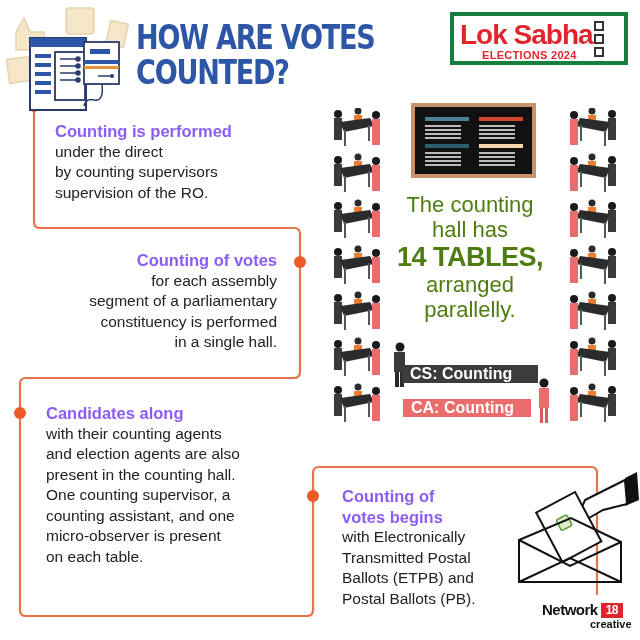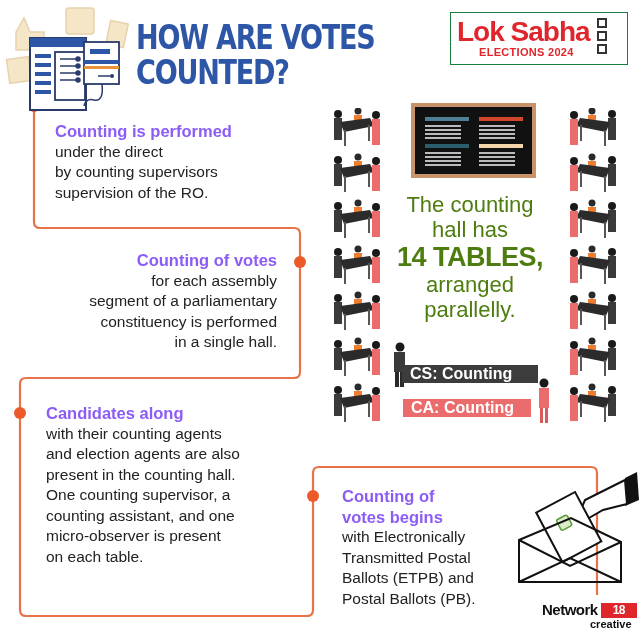--- a/index.html
+++ b/index.html
@@ -6,21 +6,21 @@
   html, body { width: 640px; height: 640px; background: #ffffff; overflow: hidden; }
   body { position: relative; font-family: "Liberation Sans", sans-serif; color: #1a1a1a; }
   .abs { position: absolute; }
   .title {
     left: 136px; top: 20px; width: 300px;
     font-family: "DejaVu Sans", sans-serif; font-weight: bold; font-size: 33px; line-height: 35px;
     color: #2d56a6; letter-spacing: -1.5px; transform: scaleX(0.82); transform-origin: left top;
   }
   .title span { display: block; }
   .logo-box {
-    left: 450px; top: 12px; width: 178px; height: 53px; border: 1px solid #15803d; background: #fff;
+    left: 450px; top: 12px; width: 178px; height: 53px; border: 4px solid #15803d; background: #fff;
   }
   .logo-main { position: absolute; left: 6px; top: 4px; font-size: 28px; font-weight: bold; color: #e0262d; letter-spacing: -1px; line-height: 30px; }
   .logo-sub { position: absolute; left: 28px; top: 33px; font-size: 11px; font-weight: bold; color: #e0262d; letter-spacing: 0.3px; }
   .logo-checks { position: absolute; right: 16px; top: 5px; width: 14px; }
   .logo-checks div { width: 10px; height: 10px; border: 2px solid #333; margin-bottom: 3px; }
   .block-text { font-size: 15.5px; line-height: 20.5px; color: #222; }
   .block-text b { display: block; font-weight: bold; color: #8b5cf6; font-size: 16.5px; }
   .right-align { text-align: right; }
   .board {
     left: 411px; top: 103px; width: 125px; height: 75px; background: #111; border: 4px solid #c8926a;
@@ -29,21 +29,21 @@
     left: 385px; top: 192px; width: 170px; text-align: center; font-size: 22px; line-height: 25px; color: #4d7c0f;
   }
   .hall-text .big { font-size: 27px; font-weight: bold; line-height: 30px; letter-spacing: -0.5px; }
   .tag {
     height: 18px; font-size: 16px; font-weight: bold; color: #fff; line-height: 18px; padding-left: 8px;
     font-family: "Liberation Sans", sans-serif; transform-origin: left center;
   }
   .tag-cs { left: 402px; top: 365px; width: 136px; background: #3c3c3c; }
   .tag-ca { left: 403px; top: 399px; width: 128px; background: #eb6c6c; }
   .network { left: 542px; top: 601px; font-size: 15px; font-weight: bold; color: #111; letter-spacing: -0.5px; }
-  .net18 { display: inline-block; background: #e0262d; color: #fff; font-size: 12px; padding: 0 12px; margin-left: 3px; line-height: 15px; vertical-align: 1px; }
+  .net18 { display: inline-block; background: #e0262d; color: #fff; font-size: 12px; padding: 0 5px; margin-left: 3px; line-height: 15px; vertical-align: 1px; }
   .creative { left: 590px; top: 618px; font-size: 11px; font-weight: bold; color: #111; }
 </style>
 </head>
 <body>
 
 <svg class="abs" style="left:0;top:0" width="640" height="640" viewBox="0 0 640 640">
   <path d="M34 110 V222 Q34 228 40 228 H294 Q300 228 300 234 V372 Q300 378 294 378 H26 Q20 378 20 384 V610 Q20 616 26 616 H307 Q313 616 313 610 V473 Q313 467 319 467 H591 Q597 467 597 473 V595" fill="none" stroke="#e8734a" stroke-width="2.2"></path>
   <circle cx="34" cy="108" r="4" fill="#ec5a2a"></circle>
   <circle cx="300" cy="262" r="6" fill="#ec5a2a"></circle>
   <circle cx="20" cy="413" r="6" fill="#ec5a2a"></circle>

